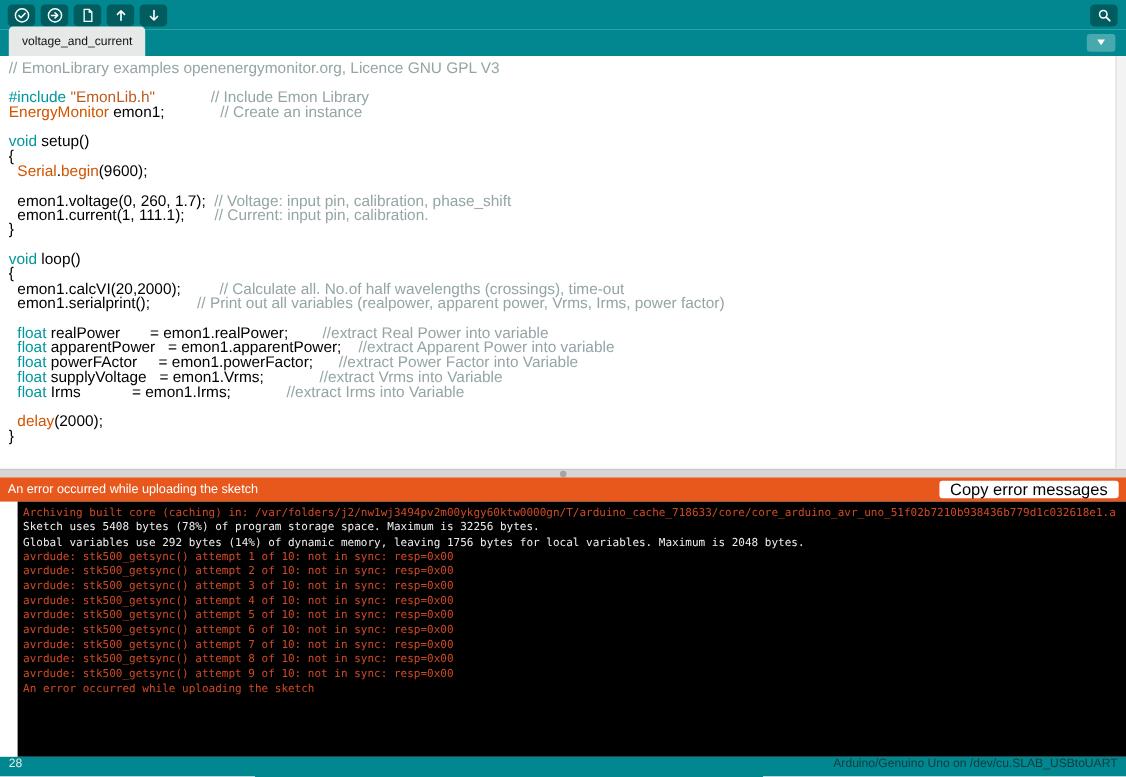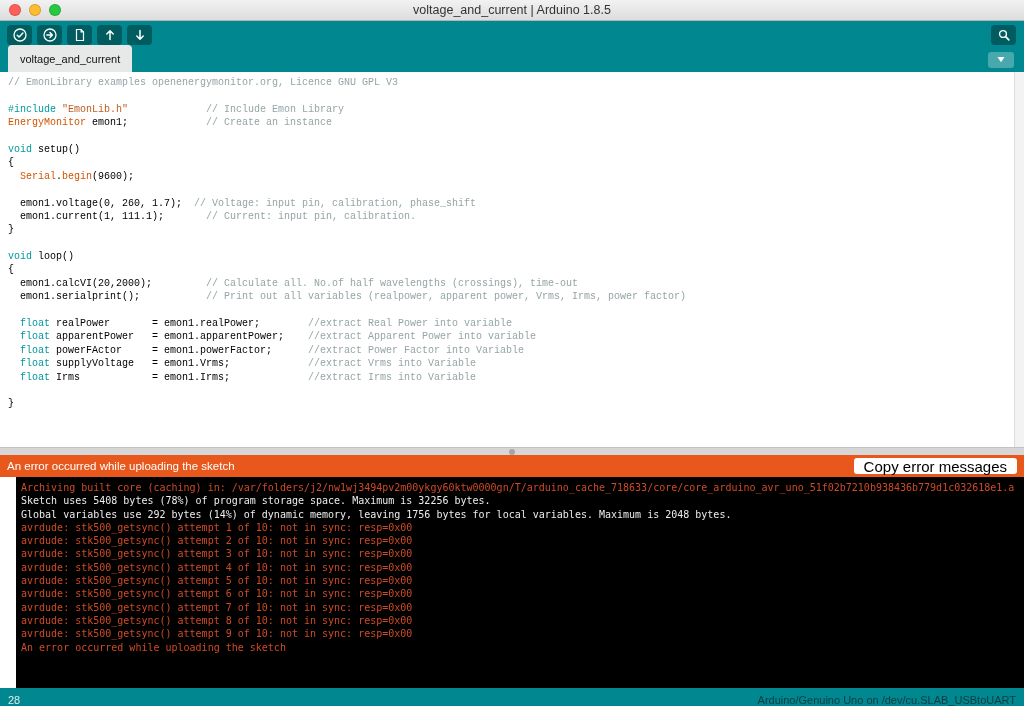--- a/index.html
+++ b/index.html
@@ -32,21 +32,21 @@
   .tabbar { height:24px; flex:0 0 24px; background:var(--teal); display:flex; align-items:flex-end;
     padding-left:8px; position:relative; }
   .tab { height:27px; background:#e7e9e9; border-radius:4px 4px 0 0; padding:0 12px;
     display:flex; align-items:center; font-size:11px; color:#111; cursor:pointer; }
   .tab-menu { position:absolute; right:10px; top:4px; width:26px; height:16px;
     background:rgba(255,255,255,0.28); border:none; border-radius:3px; cursor:pointer;
     display:flex; align-items:center; justify-content:center; padding:0; }
 
   
   .editor { height:375px; flex:0 0 375px; background:#ffffff; position:relative; overflow:hidden; }
-  .code { font-family:Liberation Mono, monospace; font-size:10px; line-height:13.4px;
+  .code { font-family:Liberation Sans, sans-serif; font-size:14px; line-height:13.4px;
     padding:4px 0 0 8px; color:#000; }
   .code-line { white-space:pre; height:13.4px; }
   .seg-p { color:#000; }
   .seg-c { color:var(--syntax-comment); }
   .seg-k { color:var(--syntax-keyword); }
   .seg-f { color:var(--syntax-function); }
   .seg-s { color:var(--syntax-string); }
   .vscroll { position:absolute; right:0; top:0; width:10px; height:100%;
     background:#f3f3f3; border-left:1px solid #dcdcdc; }
 
@@ -63,37 +63,29 @@
 
   
   .console { flex:1 1 auto; background:#000; padding:4px 5px; overflow:hidden;
     font-family:"DejaVu Sans Mono", monospace; font-size:10px; line-height:13.3px;margin-left:16px; }
   .console-line { white-space:pre; }
   .console-line.error { color:var(--console-error); }
   .console-line.info  { color:#ececec; }
 
   
   .statusbar { height:18px; flex:0 0 18px; background:var(--teal); display:flex;
-    align-items:flex-end; justify-content:space-between; padding:0 8px; font-size:11px; }
+    align-items:flex-start; justify-content:space-between; padding:0 8px; font-size:11px; }
   .statusbar .lineno { color:#e4e9e9; }
   .statusbar .board { color:#0d3c40; font-weight:normal; }
 </style>
 </head>
 <body>
 
 <div class="window">
 
-  <div class="titlebar">
-    <div class="traffic">
-      <span class="dot red"></span>
-      <span class="dot yellow"></span>
-      <span class="dot green"></span>
-    </div>
-    <div class="title">voltage_and_current | Arduino 1.8.5</div>
-  </div>
 
   <div class="toolbar">
     <button class="tb">
       <span>
           <svg width="16" height="16" viewBox="0 0 16 16">
             <circle cx="8" cy="8" r="6" fill="none" stroke="#fff" stroke-width="1.3"></circle>
             <path d="M5.2 8.2l1.9 1.9 3.8-4.1" fill="none" stroke="#fff" stroke-width="1.4" stroke-linecap="round" stroke-linejoin="round"></path>
           </svg>
         </span>
     </button>
@@ -167,20 +159,21 @@
         <div class="code-line"><span class="seg-p">{</span></div>
         <div class="code-line"><span class="seg-p">  emon1.calcVI(20,2000);         </span><span class="seg-c">// Calculate all. No.of half wavelengths (crossings), time-out</span></div>
         <div class="code-line"><span class="seg-p">  emon1.serialprint();           </span><span class="seg-c">// Print out all variables (realpower, apparent power, Vrms, Irms, power factor)</span></div>
         <div class="code-line"> </div>
         <div class="code-line"><span class="seg-p">  </span><span class="seg-k">float</span><span class="seg-p"> realPower       = emon1.realPower;        </span><span class="seg-c">//extract Real Power into variable</span></div>
         <div class="code-line"><span class="seg-p">  </span><span class="seg-k">float</span><span class="seg-p"> apparentPower   = emon1.apparentPower;    </span><span class="seg-c">//extract Apparent Power into variable</span></div>
         <div class="code-line"><span class="seg-p">  </span><span class="seg-k">float</span><span class="seg-p"> powerFActor     = emon1.powerFactor;      </span><span class="seg-c">//extract Power Factor into Variable</span></div>
         <div class="code-line"><span class="seg-p">  </span><span class="seg-k">float</span><span class="seg-p"> supplyVoltage   = emon1.Vrms;             </span><span class="seg-c">//extract Vrms into Variable</span></div>
         <div class="code-line"><span class="seg-p">  </span><span class="seg-k">float</span><span class="seg-p"> Irms            = emon1.Irms;             </span><span class="seg-c">//extract Irms into Variable</span></div>
         <div class="code-line"> </div>
+        <div class="code-line"><span class="seg-p">  </span><span class="seg-f">delay</span><span class="seg-p">(2000);</span></div>
         <div class="code-line"><span class="seg-p">}</span></div>
       </div>
     <div class="vscroll"></div>
   </div>
 
   <div class="splitter">
     <span class="grip"></span>
   </div>
 
   <div class="banner">

